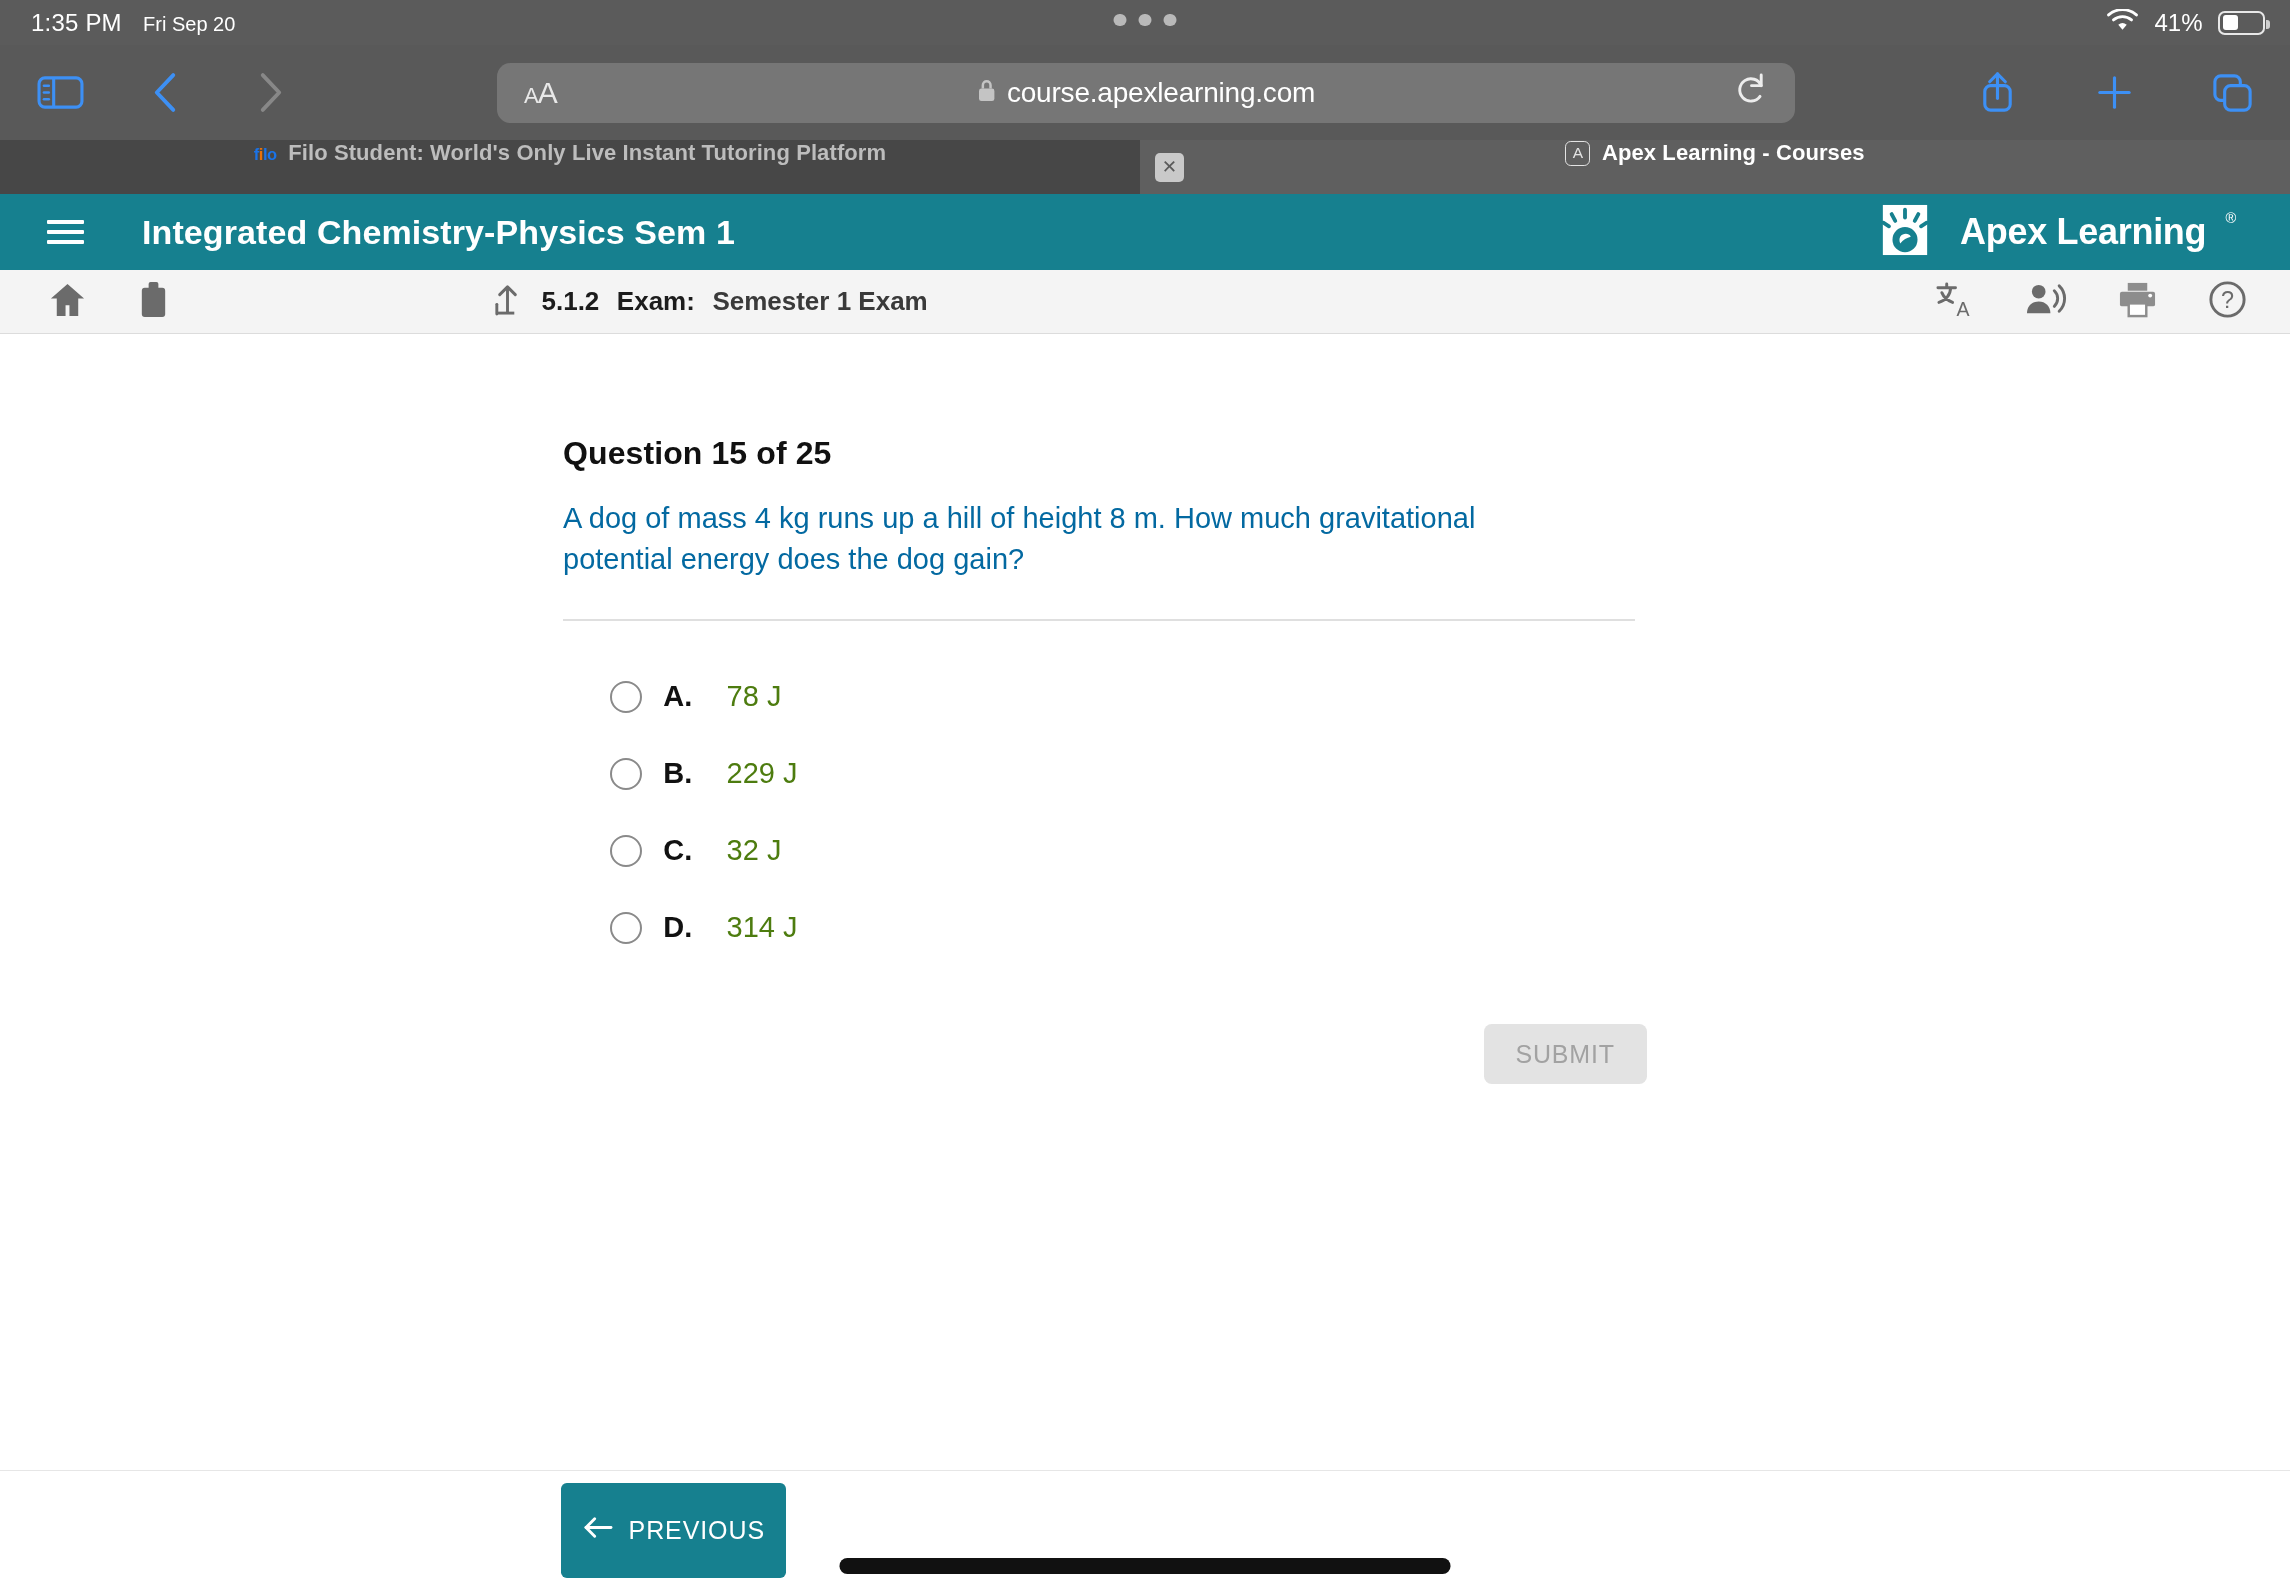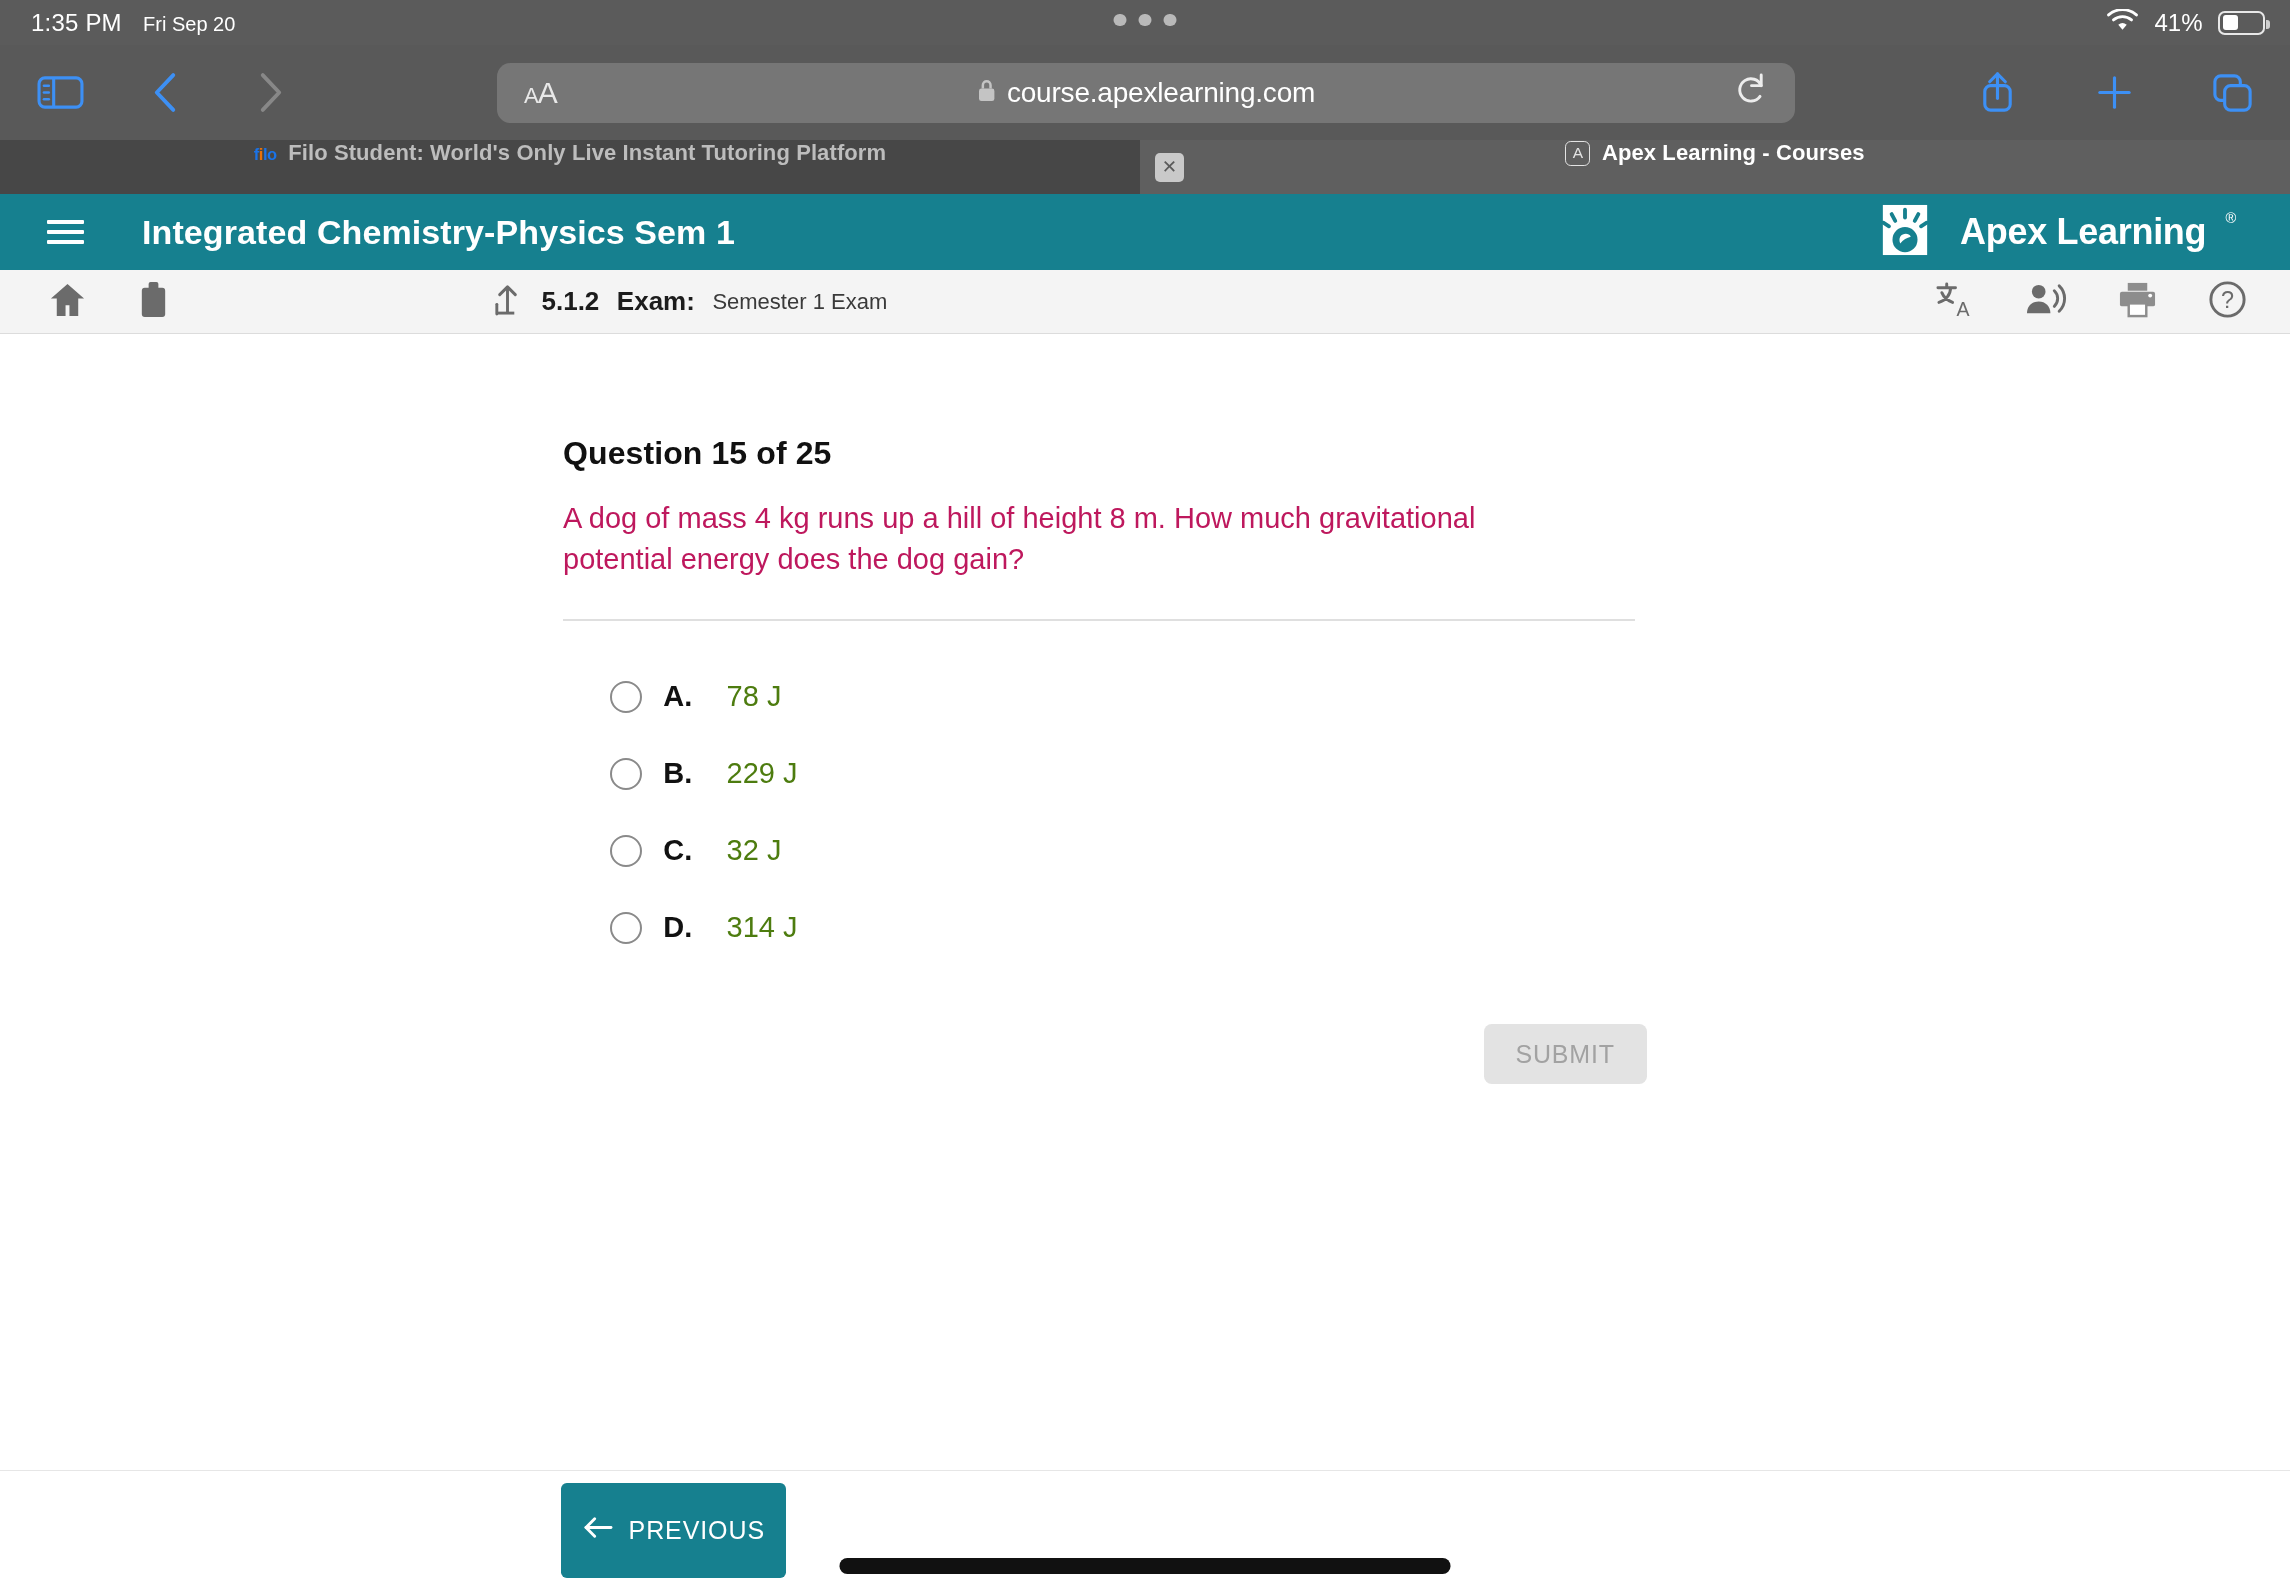--- a/index.html
+++ b/index.html
@@ -99,29 +99,29 @@
 
   
   .subnav {
     position: absolute; top: 270px; left: 0; width: 2290px; height: 64px;
     background: #f4f4f4; border-bottom: 1.9px solid #dcdcdc; display: flex; align-items: center;
   }
   .subnav-left { position: absolute; left: 47px; display: flex; align-items: center; gap: 47px; }
   .breadcrumb { position: absolute; left: 491px; display: flex; align-items: center; gap: 17.5px; }
   .bc-num { font-size: 26px; font-weight: 700; color: #1c1c1c; }
   .bc-exam { font-size: 26px; font-weight: 700; color: #1c1c1c; }
-  .bc-name { font-size: 22px; font-weight: 400; color: #3a3a3a; }
+  .bc-name { font-size: 26px; font-weight: 700; color: #3a3a3a; }
   .subnav-right { position: absolute; right: 41px; display: flex; align-items: center; gap: 47px; }
 
   
   .content { position: absolute; top: 338px; left: 0; width: 1816px; bottom: 0; background: #fff; }
   .qwrap { position: absolute; left: 563px; top: 97px; width: 1072px; }
   .qtitle { font-size: 32px; font-weight: 700; color: #111; letter-spacing: 0.1px; }
   .qtext {
-    margin-top: 26px; font-size: 29px; line-height: 1.42; color: #be185d; max-width: 985px;
+    margin-top: 26px; font-size: 29px; line-height: 1.42; color: #0369a1; max-width: 985px;
   }
   .qdivider { margin-top: 39px; height: 1.9px; background: #dfdfdf; width: 1072px; }
 
   .options { margin-top: 37px; }
   .option { display: flex; align-items: center; gap: 21.3px; height: 77px; padding-left: 47px; }
   .radio { width: 32px; height: 32px; border: 2.9px solid #8a8a8a; border-radius: 50%; flex: none; }
   .opt-letter { font-size: 29px; font-weight: 700; color: #111; min-width: 42px; }
   .opt-text { font-size: 29px; color: #4d7c0f; }
 
   .submit-row { margin-top: 58px; display: flex; justify-content: flex-end; padding-right: 0px; }

